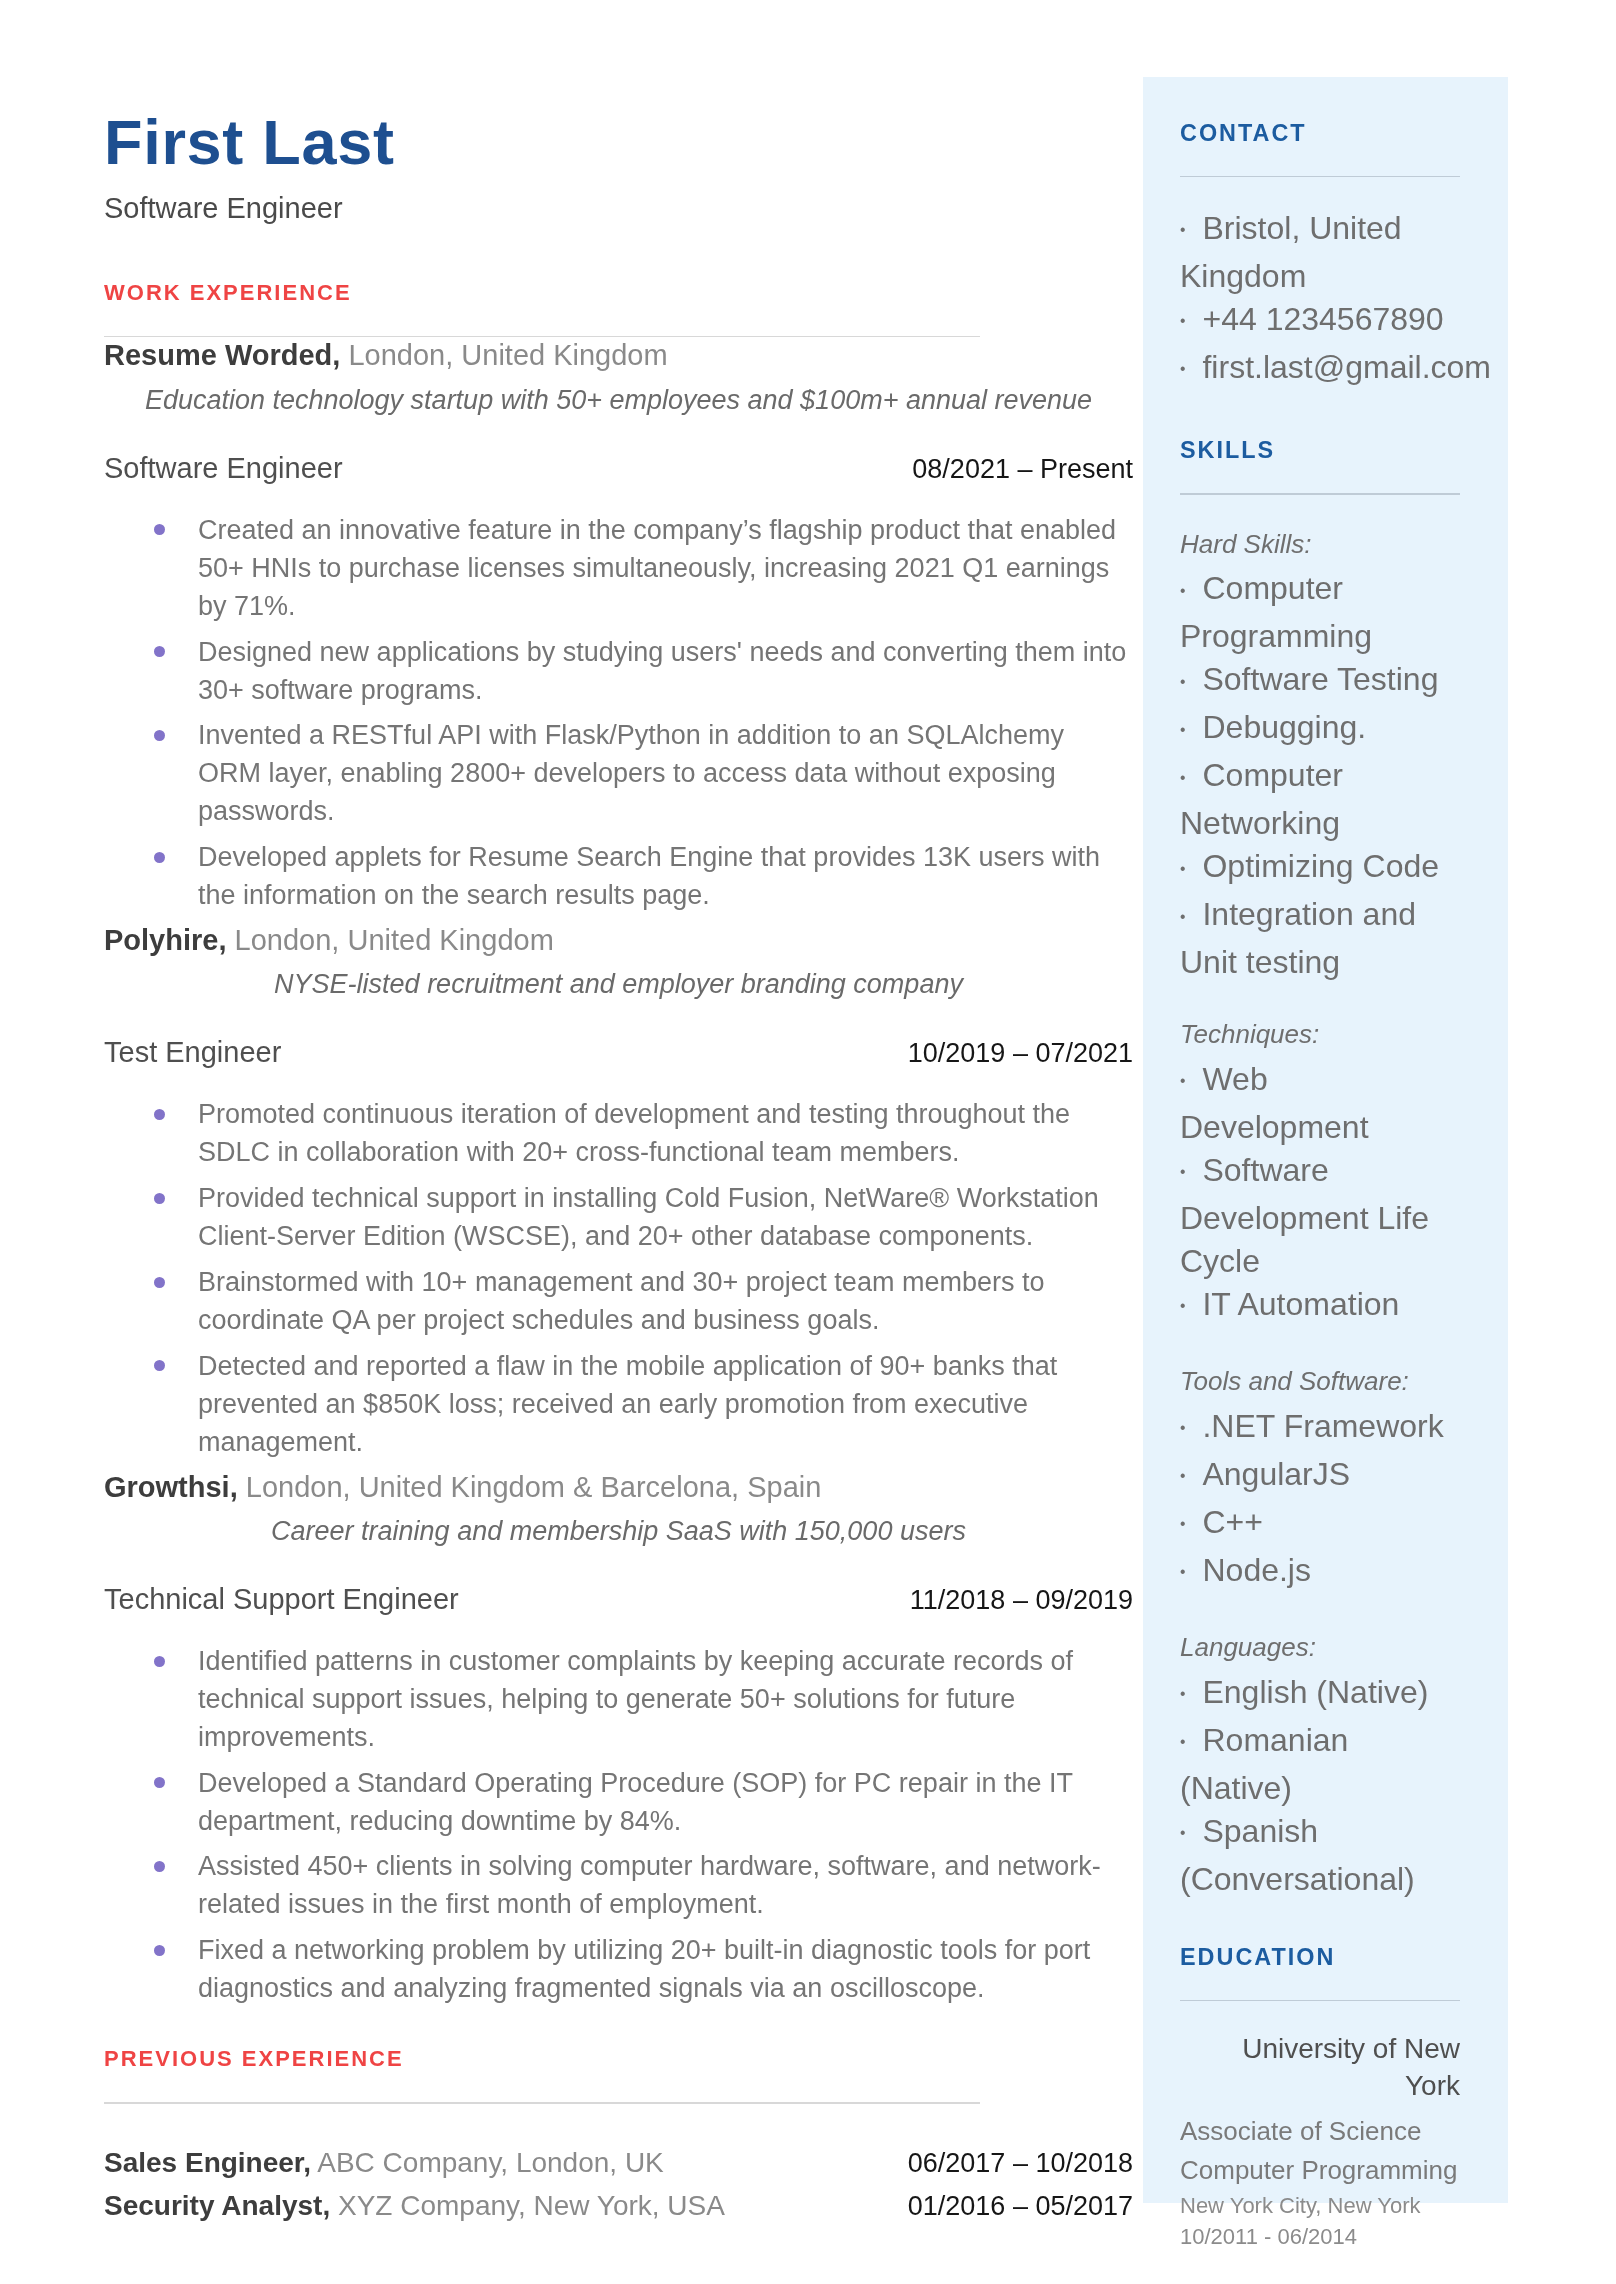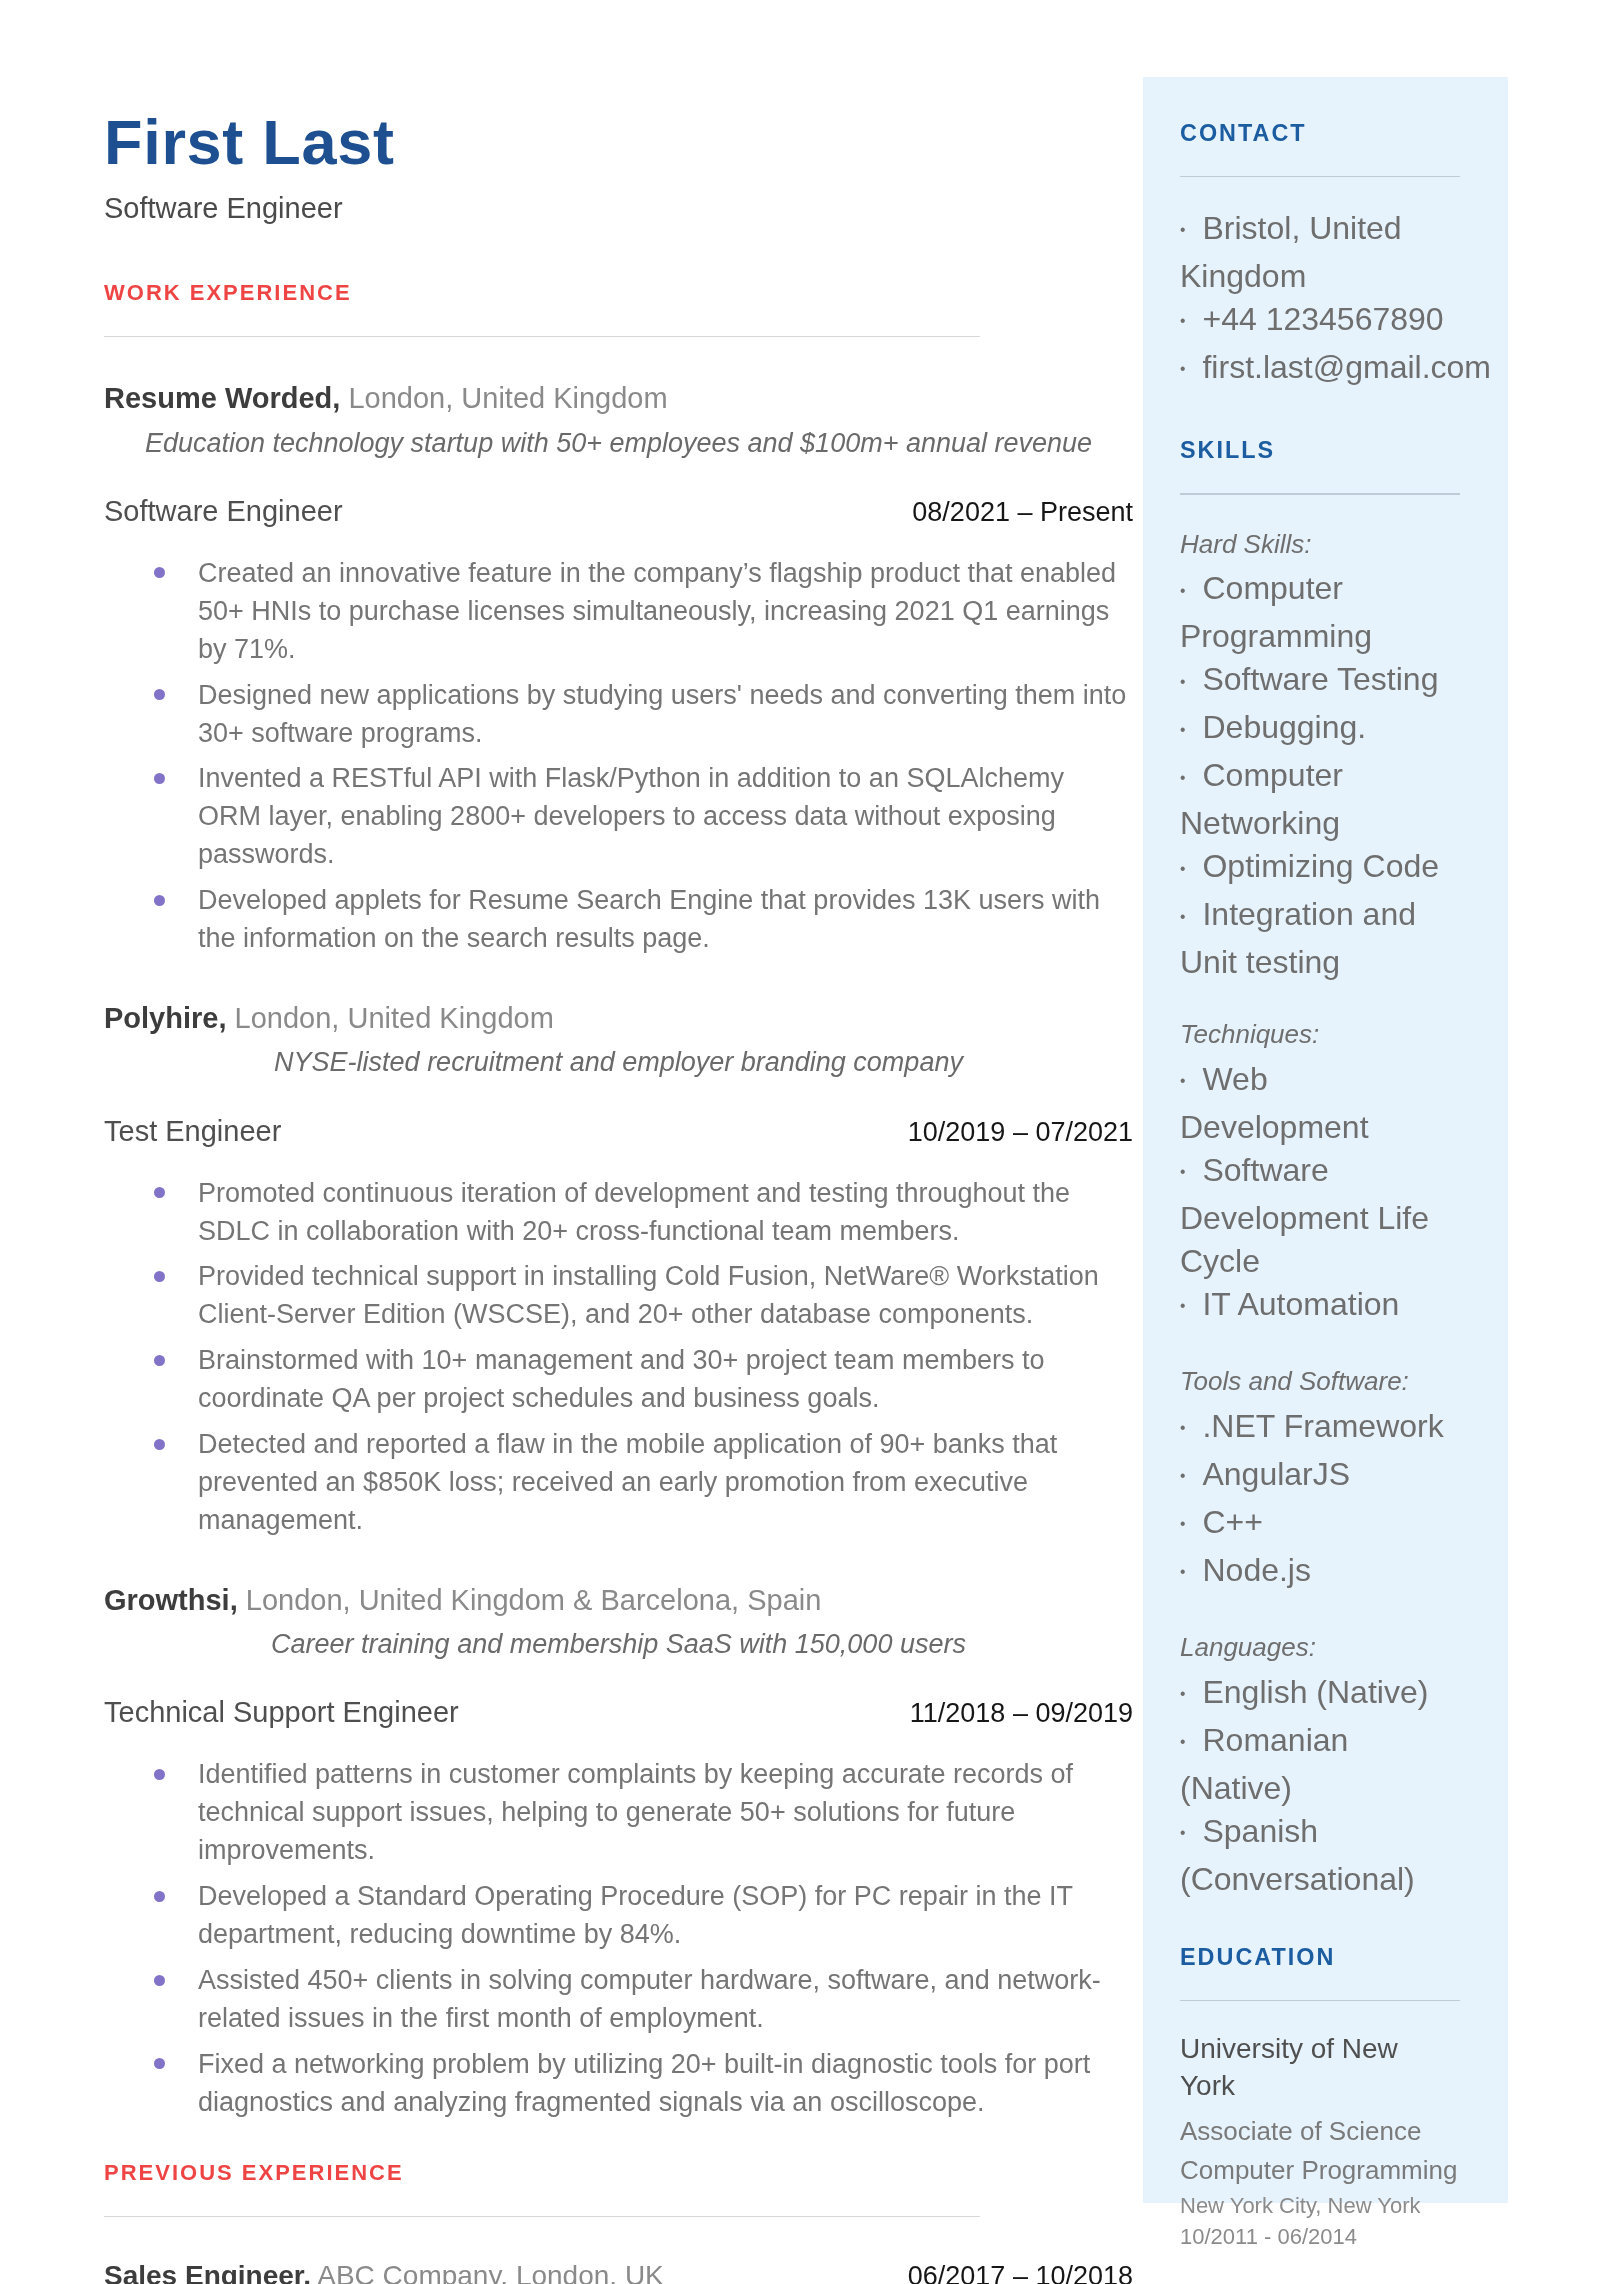--- a/index.html
+++ b/index.html
@@ -14,21 +14,21 @@
     margin:109px 0 0 0;
     font-size:63px;font-weight:bold;letter-spacing:0.7px;
     color:#1e4f90;line-height:1.05;
   }
   .person-title{font-size:29px;color:#4a4a4a;margin-top:17px;}
   .sec-title{
     font-size:22px;font-weight:bold;color:#ef4444;
     letter-spacing:2px;margin-top:55px;
   }
   .rule-main{height:1.3px;background:#d8d8d8;width:876px;margin-top:30px;}
-  .job{margin-top:43px;}
+  .job{}
   .company-line{font-size:29px;line-height:1.25;}
   .company-name{font-weight:bold;color:#3d3d3d;}
   .company-loc{color:#8a8a8a;}
   .job-desc{font-size:27px;font-style:italic;color:#6a6a6a;margin-top:9px;line-height:1.3;text-align:center;}
   .job-row{display:flex;justify-content:space-between;align-items:baseline;margin-top:34px;}
   .job-title{font-size:29px;color:#4f4f4f;}
   .job-dates{font-size:27px;color:#161616;}
   ul.jbullets{list-style:none;margin:26px 0 0 0;padding:0 0 0 94px;}
   ul.jbullets li{
     font-size:27px;color:#757575;line-height:38px;
@@ -54,21 +54,21 @@
   .s-title{font-size:23.4px;font-weight:bold;color:#1c5ca0;letter-spacing:2px;}
   .s-rule{height:1.3px;background:#bfcbd6;width:280px;margin:29px 0 30px 0;}
   ul.s-list{list-style:none;margin:0;padding:0;font-size:32px;color:#6e6e6e;}
   ul.s-list li{line-height:43px;}
   ul.s-list li::before{
     content:"\2022";font-size:15.6px;color:#6e6e6e;
     margin-right:17px;position:relative;top:-3.9px;
   }
   .s-group{margin-top:31px;}
   .s-label{font-size:26px;font-style:italic;color:#6e6e6e;line-height:39px;margin-bottom:3.9px;}
-  .edu-school{font-size:28px;color:#4f4f4f;margin-bottom:7.8px;line-height:1.3;}
+  .edu-school{font-size:28px;color:#4f4f4f;margin-bottom:7.8px;line-height:1.3;text-align:right;}
   .edu-line{font-size:26px;color:#7a7a7a;line-height:39px;}
   .edu-small{font-size:22px;color:#8b8b8b;line-height:31px;}
 </style>
 </head>
 <body>
 
 <div>
 
   <div class="main-col">
 

